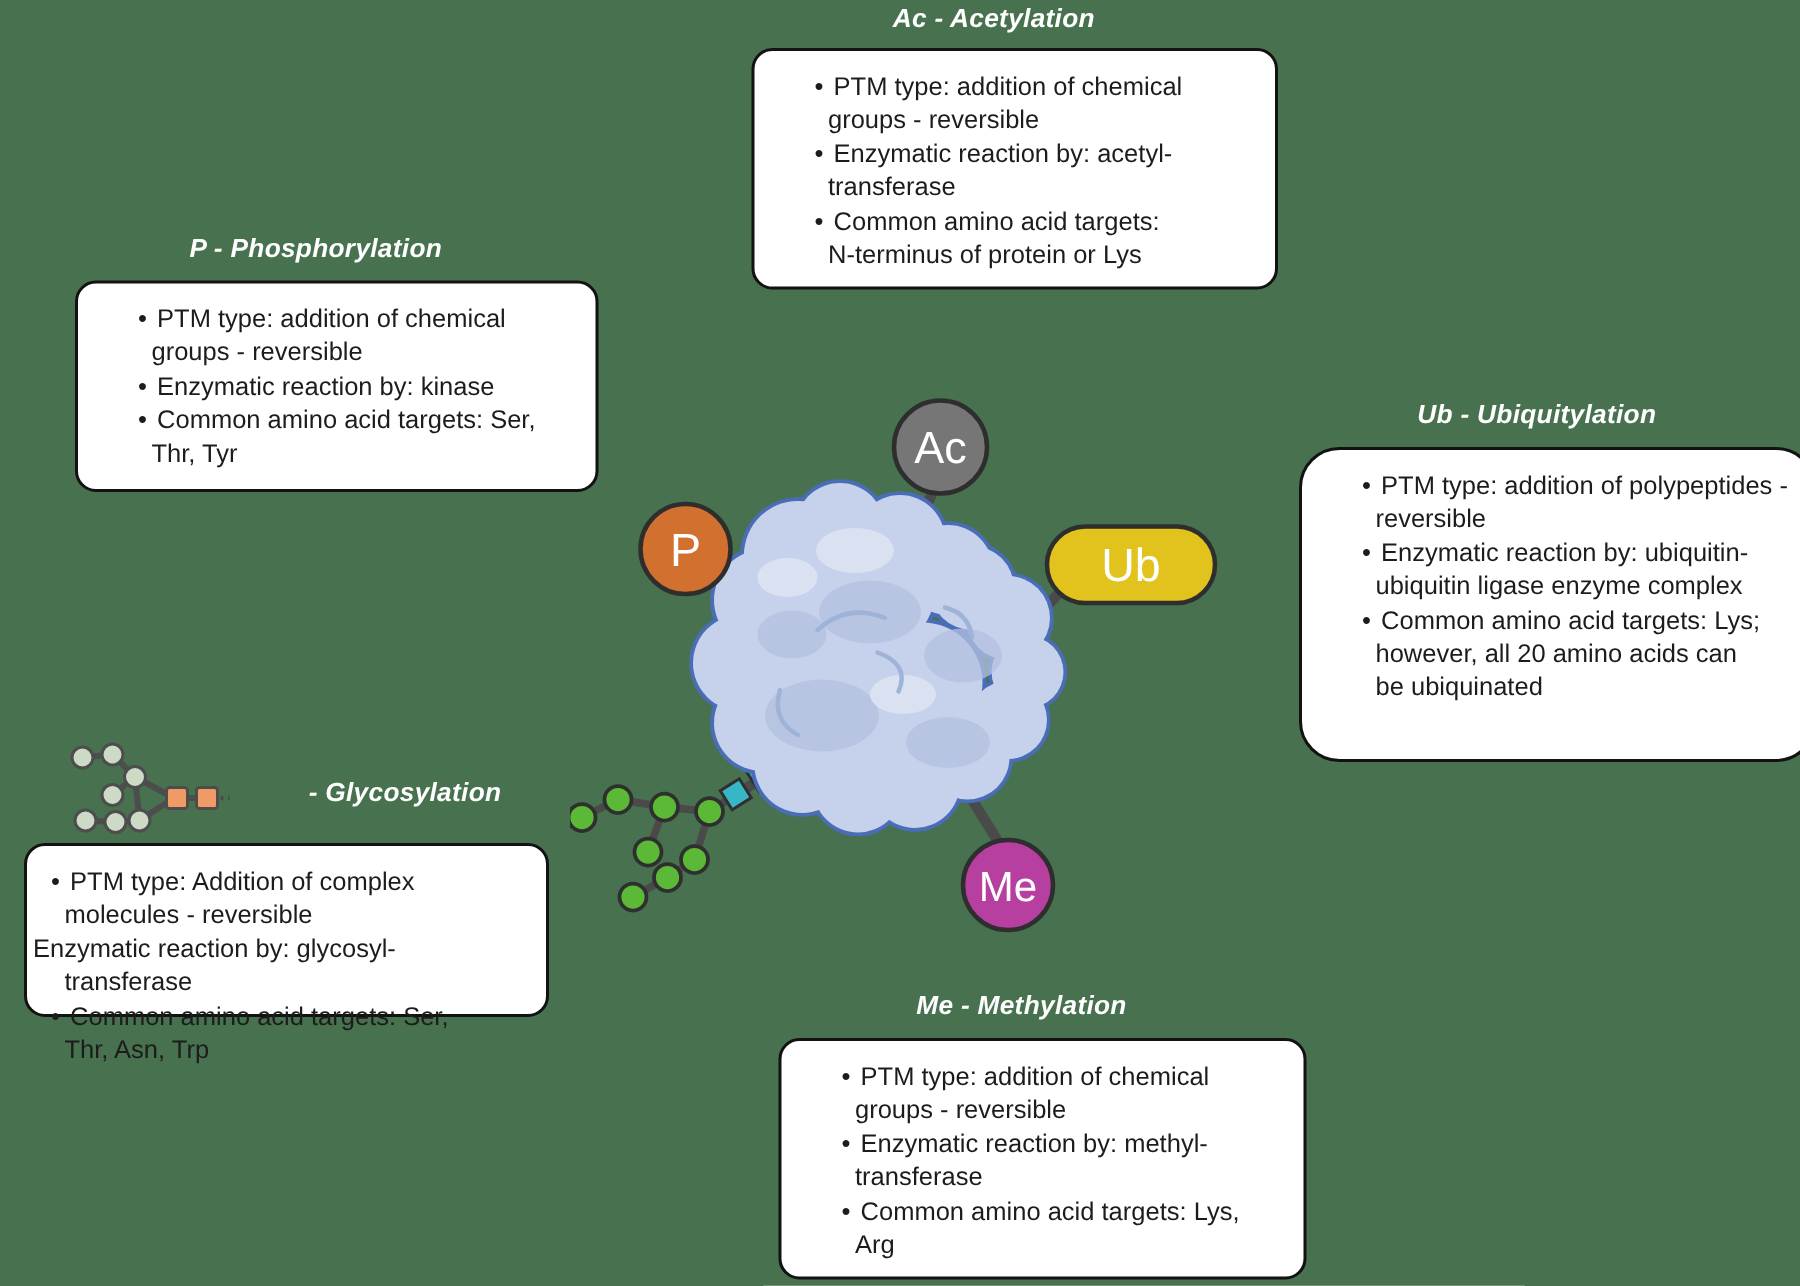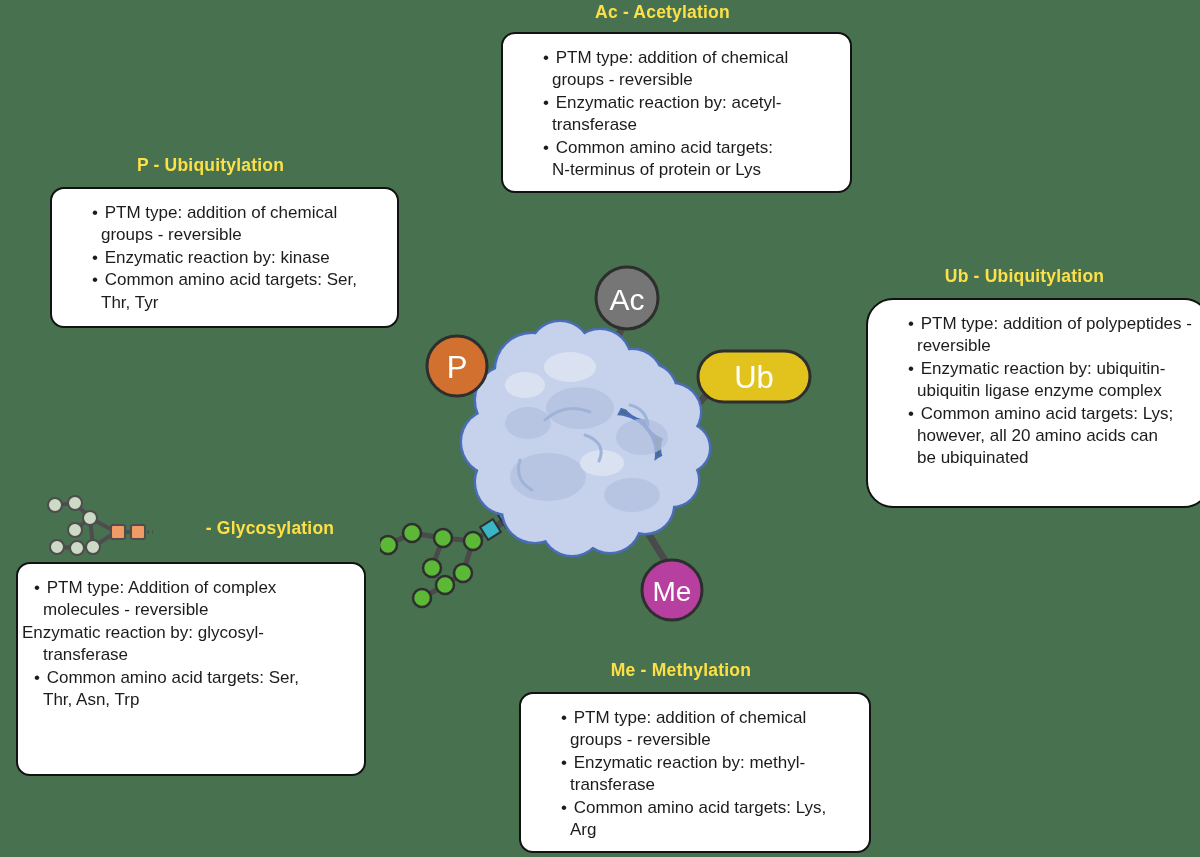--- a/index.html
+++ b/index.html
@@ -8,23 +8,24 @@
     position: relative;
     width: 1200px;
     height: 857px;
     background: #47714f;
     overflow: hidden;
   }
   .box-title {
     position: absolute;
     font-size: 17.5px;
     font-weight: 800;
-    color: #fde047;
+    color: #ffffff;
     text-align: center;
     letter-spacing: 0.2px;
+    font-style: italic;
   }
   .box-title.left { text-align: center; }
   .info-box {
     position: absolute;
     background: #ffffff;
     border: 2px solid #121212;
     border-radius: 14px;
     box-sizing: border-box;
     padding: 13px 16px 8px 40px;
     font-size: 17px;
@@ -41,21 +42,21 @@
     fill: #ffffff;
   }
   .abs { position: absolute; }
 </style>
 </head>
 <body>
 
 <div id="canvas">
 
   <div class="box-title" style="left:487px; top:2px; width:351px;">Ac - Acetylation</div>
-  <div class="box-title" style="left:36px; top:155px; width:349px;">P - Ubiquitylation</div>
+  <div class="box-title" style="left:36px; top:155px; width:349px;">P - Phosphorylation</div>
   <div class="box-title" style="left:852px; top:266px; width:345px;">Ub - Ubiquitylation</div>
   <div class="box-title left" style="left:160px; top:518px; width:220px;">- Glycosylation</div>
   <div class="box-title" style="left:505px; top:660px; width:352px;">Me - Methylation</div>
 
   <div class="info-box" style="left:487px; top:32px; width:351px; height:161px;">
       <div class="bl first"><span class="bdot">•</span> PTM type: addition of chemical</div>
       <div class="bl cont">groups - reversible</div>
       <div class="bl first"><span class="bdot">•</span> Enzymatic reaction by: acetyl-</div>
       <div class="bl cont">transferase</div>
       <div class="bl first"><span class="bdot">•</span> Common amino acid targets:</div>
@@ -70,21 +71,21 @@
     </div>
   <div class="info-box" style="left:852px; top:298px; width:345px; height:210px;border-radius:27px;">
       <div class="bl first"><span class="bdot">•</span> PTM type: addition of polypeptides -</div>
       <div class="bl cont">reversible</div>
       <div class="bl first"><span class="bdot">•</span> Enzymatic reaction by: ubiquitin-</div>
       <div class="bl cont">ubiquitin ligase enzyme complex</div>
       <div class="bl first"><span class="bdot">•</span> Common amino acid targets: Lys;</div>
       <div class="bl cont">however, all 20 amino acids can</div>
       <div class="bl cont">be ubiquinated</div>
     </div>
-  <div class="info-box" style="left:2px; top:562px; width:350px; height:214px;padding-left:16px;">
+  <div class="info-box" style="left:2px; top:562px; width:350px; height:116px;padding-left:16px;">
       <div class="bl first"><span class="bdot">•</span> PTM type: Addition of complex</div>
       <div class="bl cont">molecules - reversible</div>
       <div class="bl first nobullet">Enzymatic reaction by: glycosyl-</div>
       <div class="bl cont">transferase</div>
       <div class="bl first"><span class="bdot">•</span> Common amino acid targets: Ser,</div>
       <div class="bl cont">Thr, Asn, Trp</div>
     </div>
   <div class="info-box" style="left:505px; top:692px; width:352px; height:161px;">
       <div class="bl first"><span class="bdot">•</span> PTM type: addition of chemical</div>
       <div class="bl cont">groups - reversible</div>

